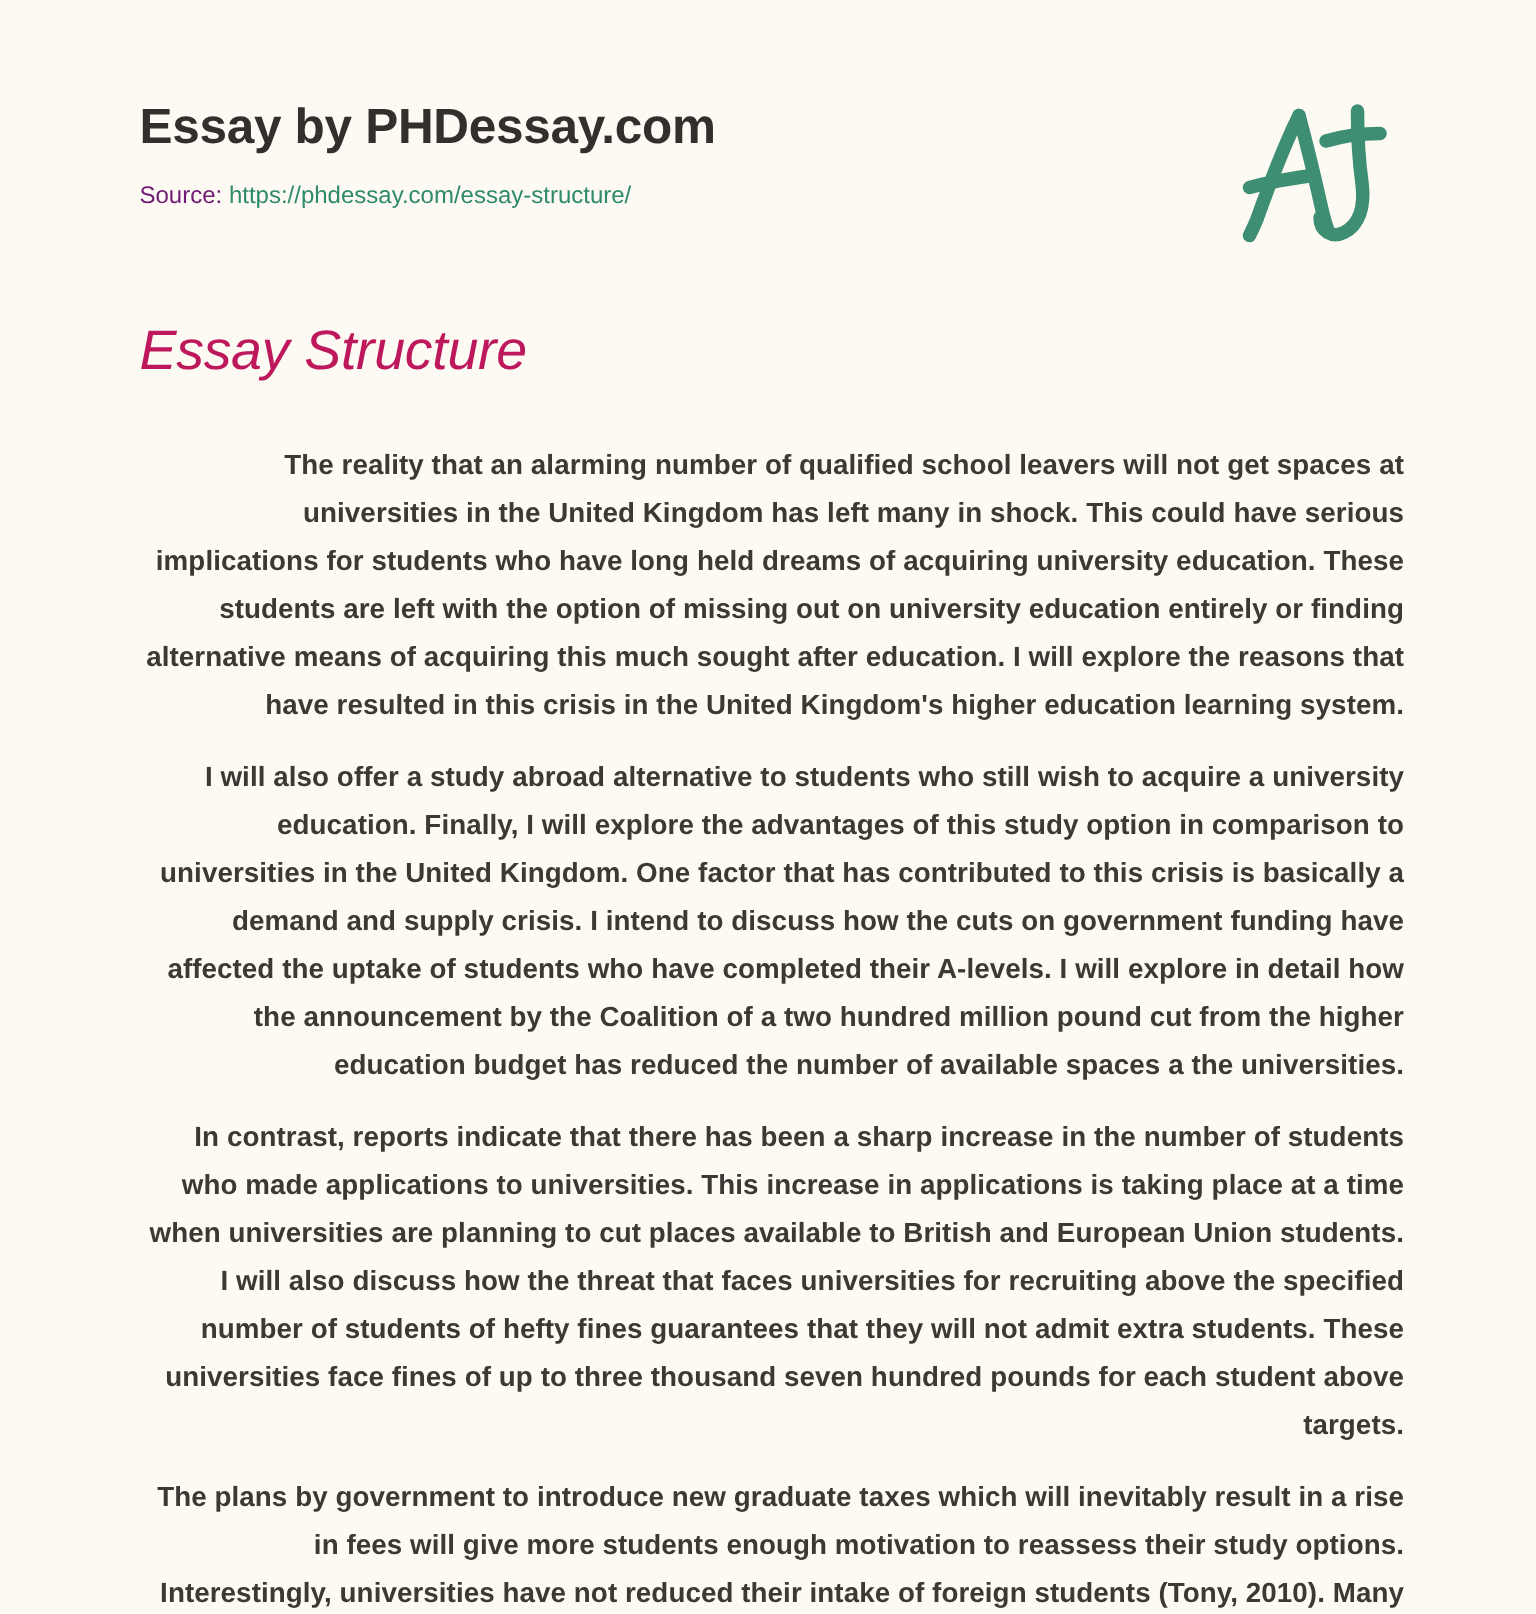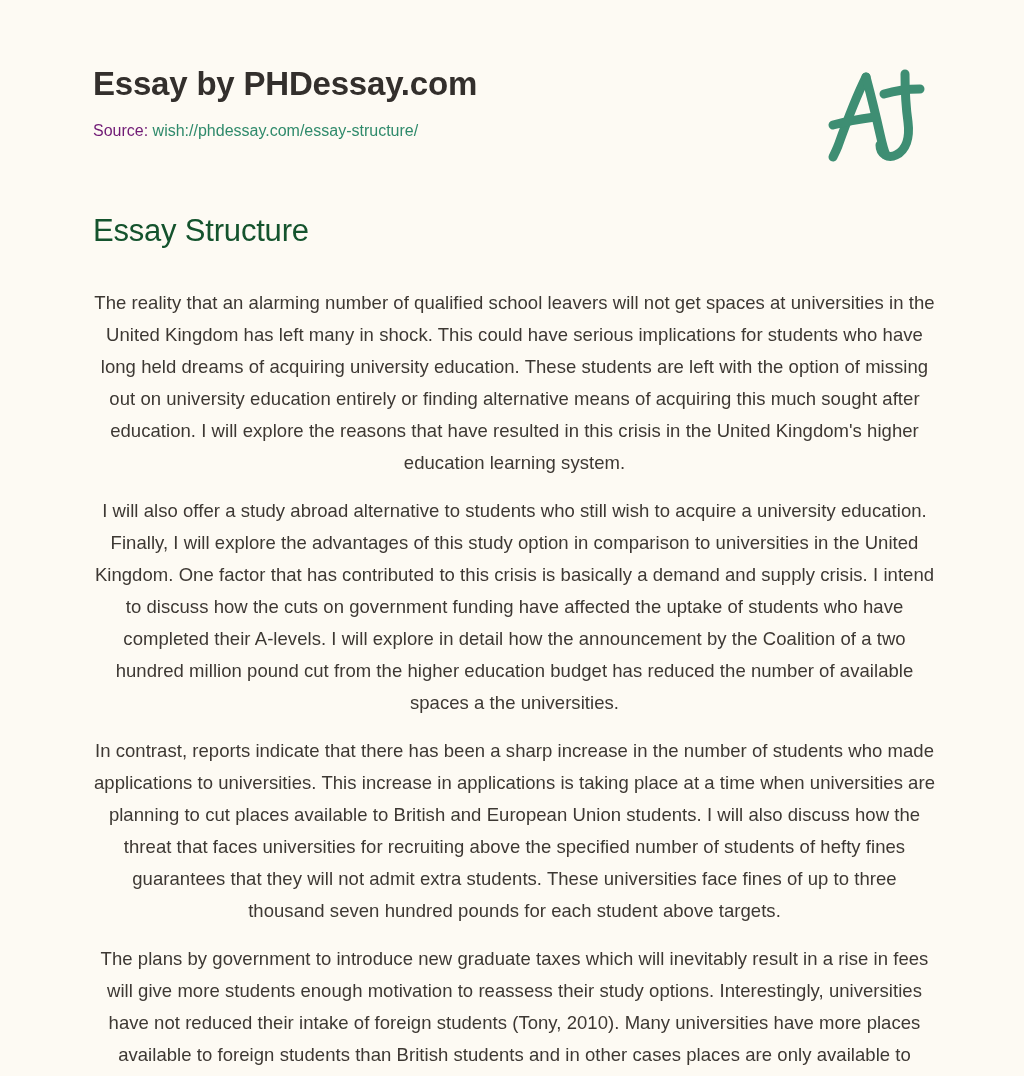--- a/index.html
+++ b/index.html
@@ -68,49 +68,51 @@
   }
 
   
   .article {
     position: absolute;
     left: 93px;
     top: 213px;
     width: 843px;
   }
   .article-title {
-    font-size: 31px;
+    font-size: 37px;
     font-weight: normal;
-    color: #14532d;
+    color: #be185d;
     margin: 0 0 38px 0;
     letter-spacing: -0.2px;
     line-height: 1.15;
+    font-style: italic;
   }
   .para {
     font-size: 18.5px;
     line-height: 32px;
     color: #3d3833;
     margin: 0 0 16px 0;
-    text-align: center;
+    text-align: right;
     letter-spacing: 0.05px;
+    font-weight: bold;
   }
   .para:last-child {
     margin-bottom: 0;
   }
 </style>
 </head>
 <body>
 
 <div class="page">
 
   <div class="header">
     <div class="brand-title">Essay by PHDessay.com</div>
     <div class="source-line">
       <span class="source-label">Source:</span>
-      <a class="source-url" href="#">wish://phdessay.com/essay-structure/</a>
+      <a class="source-url" href="#">https://phdessay.com/essay-structure/</a>
     </div>
   </div>
 
   <div class="logo">
     <svg viewBox="0 0 118 110" xmlns="http://www.w3.org/2000/svg">
       <g fill="none" stroke="#3e8e73" stroke-linecap="round" stroke-linejoin="round">
 
         <path d="M48 19 C41 33 30 60 20 88 C18 93 16 97 15 99" stroke-width="9"></path>
 
         <path d="M48 19 C52 34 58 58 62 76 C64 85 66 93 68 97" stroke-width="9"></path>

